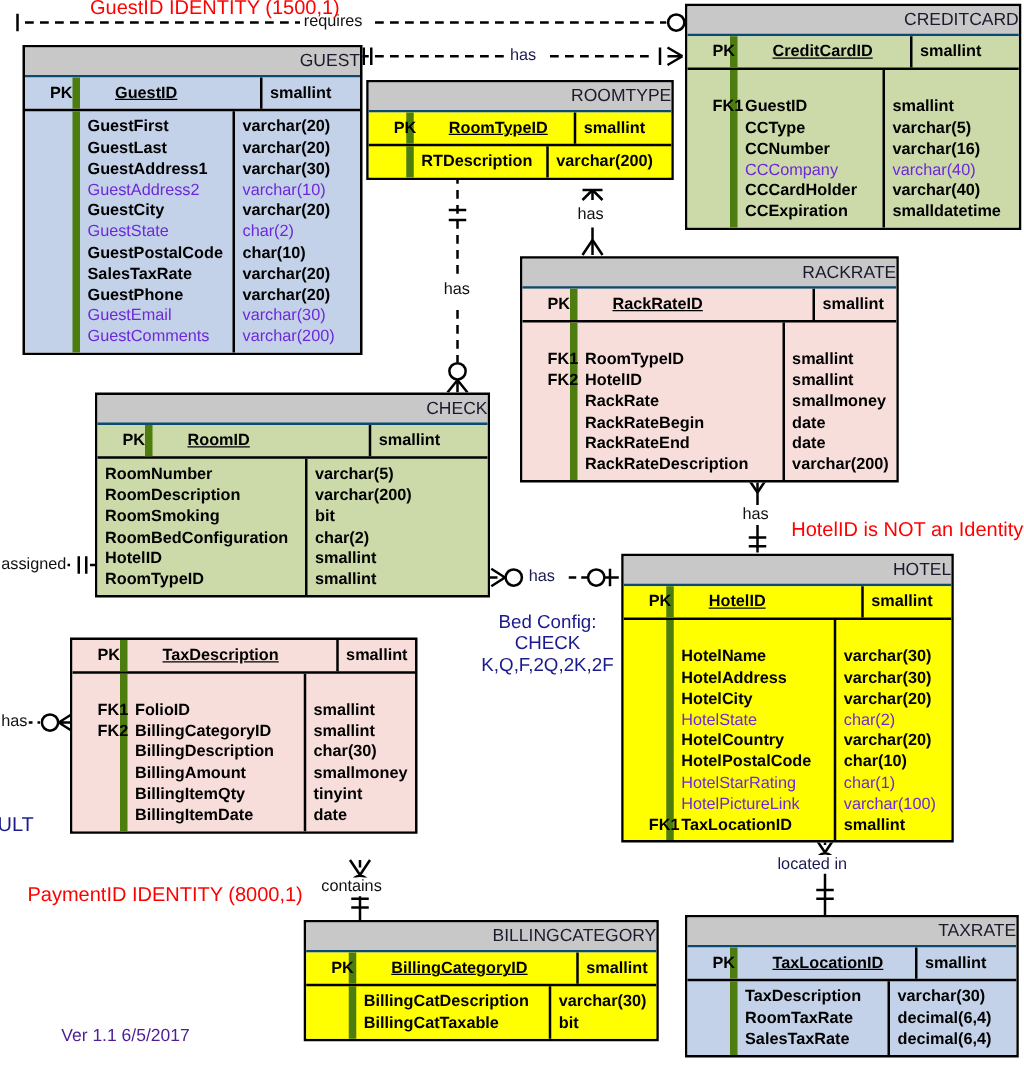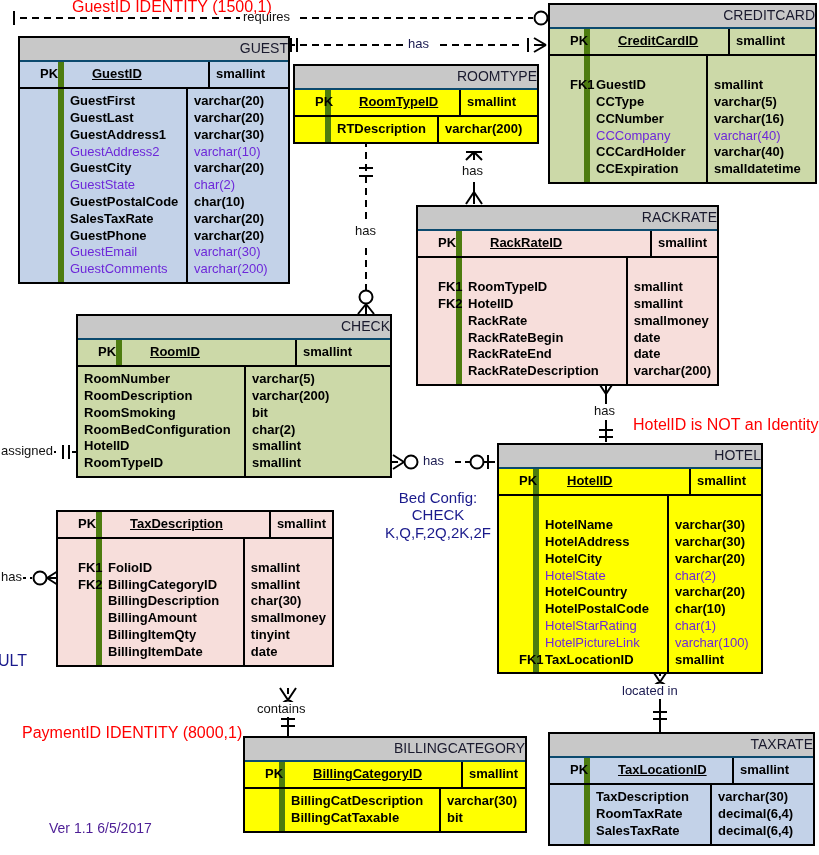--- a/index.html
+++ b/index.html
@@ -397,21 +397,21 @@
   <div class="lbl lbl-edge" style="left:354px;top:224px;">has</div>
   <div class="lbl lbl-edge" style="left:593px;top:404px;">has</div>
   <div class="lbl lbl-rel" style="left:421px;top:454px;">has</div>
   <div class="lbl lbl-edge" style="left:0px;top:444px;">assigned</div>
   <div class="lbl lbl-edge" style="left:0px;top:570px;">has</div>
   <div class="lbl lbl-edge" style="left:256px;top:702px;">contains</div>
   <div class="lbl lbl-edge" style="left:621px;top:684px;color:#1a1a50;">located in</div>
 
   <div class="lbl lbl-note-red" style="left:72px;top:-2px;">GuestID IDENTITY (1500,1)</div>
   <div class="lbl lbl-note-red" style="left:633px;top:416px;">HotelID is NOT an Identity</div>
-  <div class="lbl lbl-note-red" style="left:22px;top:708px;margin-top:16px;">PaymentID IDENTITY (8000,1)</div>
+  <div class="lbl lbl-note-red" style="left:22px;top:708px;">PaymentID IDENTITY (8000,1)</div>
 
   <div class="lbl lbl-note-blue" style="left:363px;top:489px;width:150px;">
     <div>Bed Config:</div>
     <div>CHECK</div>
     <div>K,Q,F,2Q,2K,2F</div>
   </div>
 
   <div class="lbl lbl-note-blue" style="left:-2px;top:652px;font-size:16px;">ULT</div>
 
   <div class="lbl lbl-ver" style="left:49px;top:820px;">Ver 1.1 6/5/2017</div>

